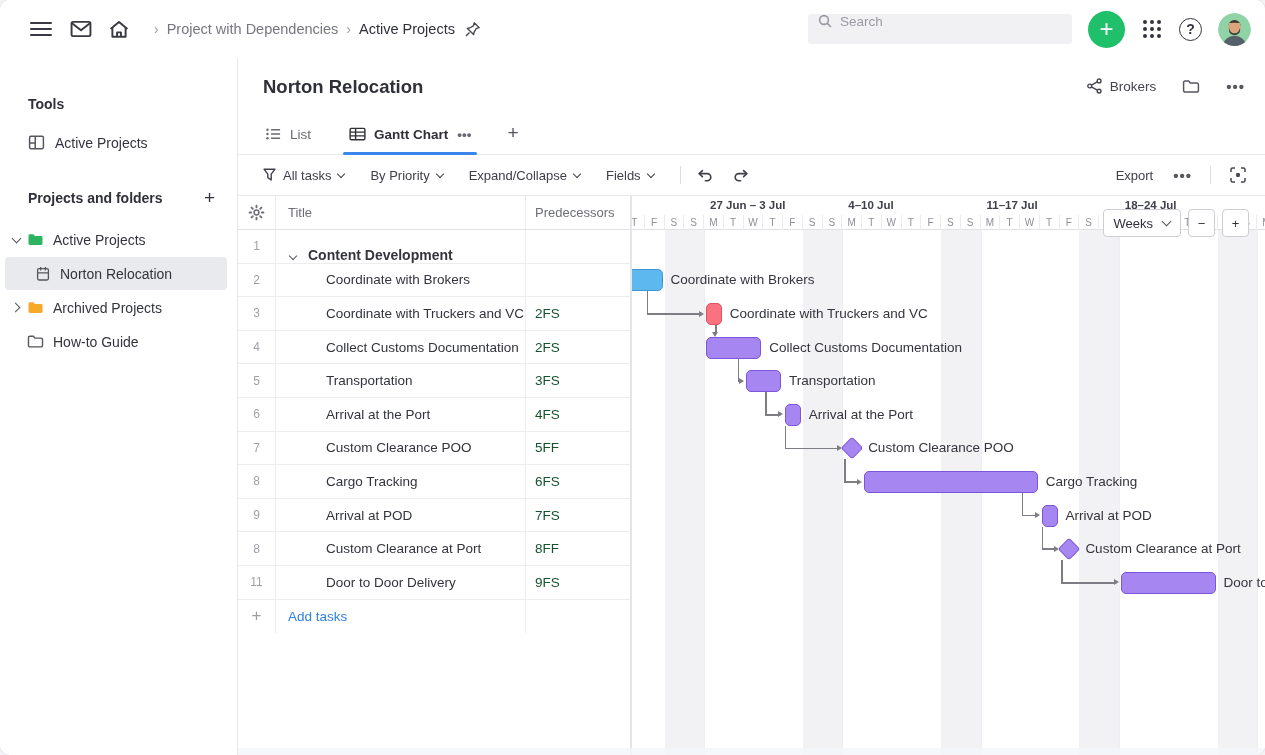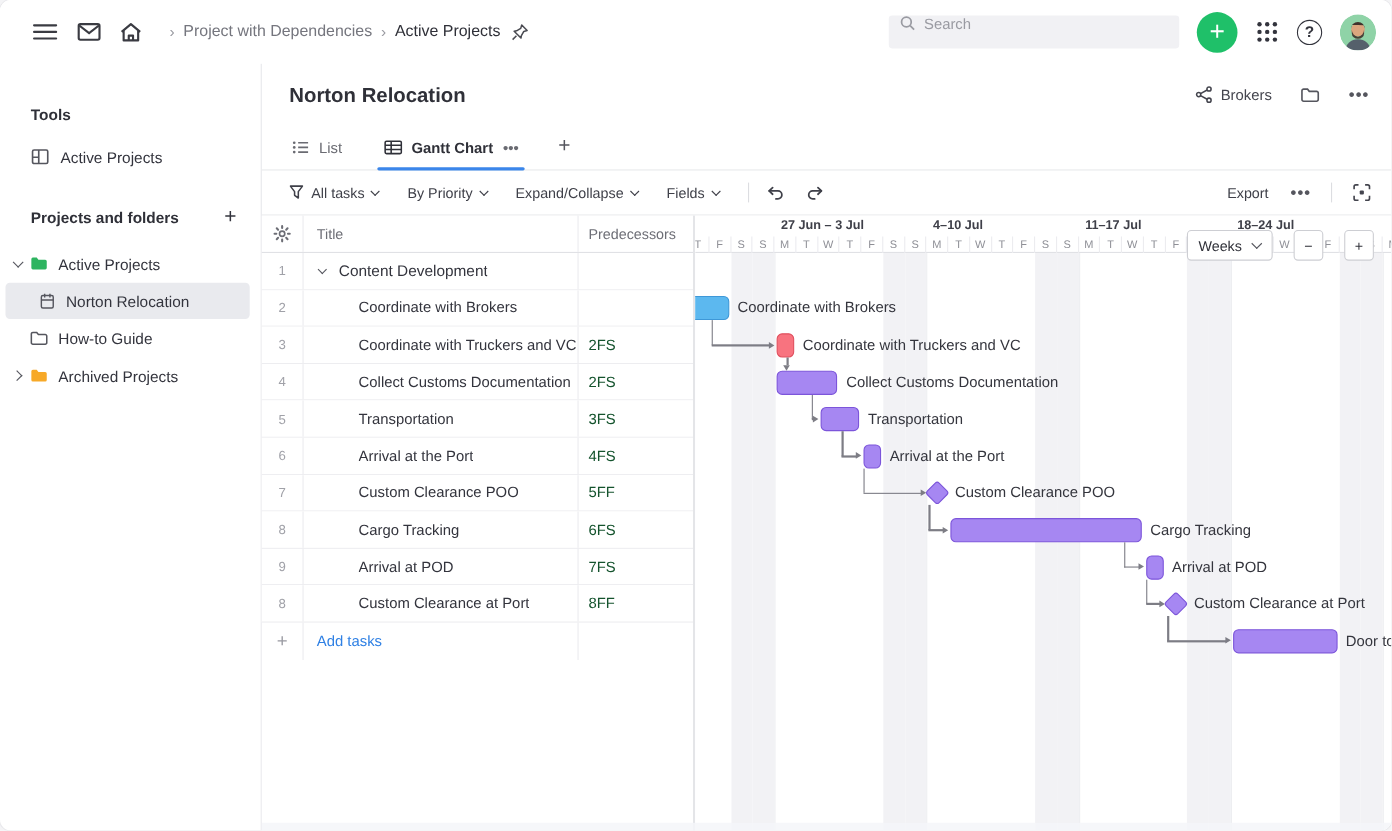--- a/index.html
+++ b/index.html
@@ -83,21 +83,21 @@
   .content { flex:1; display:flex; position:relative; min-height:0;}
   .table-pane { width:394px; border-right:2px solid #e4e5e8; flex:none; display:flex; flex-direction:column; background:#fff;}
   .t-head { height:34px; display:flex; border-bottom:1px solid #e0e1e5; color:#6d6e76; font-size:13px; align-items:stretch;}
   .c-num { width:38px; flex:none; display:flex; align-items:center; justify-content:center; border-right:1px solid #ececef;}
   .c-title { flex:1; display:flex; align-items:center; padding-left:12px; border-right:1px solid #ececef; min-width:0;}
   .c-pred { width:104px; flex:none; display:flex; align-items:center; padding-left:9px;}
   .t-row { display:flex; border-bottom:1px solid #ededf0; align-items:stretch; cursor:pointer; background:#fff;}
   .t-row .c-num { color:#a0a1a8; font-size:12px;}
   .t-row .c-title { font-size:13.5px; color:#33343d;}
   .t-row .c-title .ttext{ white-space:nowrap; overflow:hidden; text-overflow:ellipsis;}
-  .t-row.sum .c-title { font-weight:400; font-size:14px;}
+  .t-row.sum .c-title { font-weight:700; font-size:14px;align-items:flex-end;}
   .t-row.child .c-title { padding-left:50px;}
   .t-row .c-pred { font-size:13.5px; color:#14532d;}
   .rchev { width:10px; height:10px; margin:0 8px 0 2px; color:#55565e; flex:none; display:flex; align-items:center;}
   .add-row { display:flex; align-items:stretch;}
   .add-row .c-num { color:#9a9ba2; font-size:17px; font-weight:400;}
   .add-row .c-title { color:#2f80e4; font-size:13.5px; cursor:pointer;}
 
   .gantt-pane { flex:1; position:relative; overflow:hidden; background:#fff;}
   .g-band { position:absolute; background:#f2f2f5; top:34px; bottom:0;}
   .g-weekline { position:absolute; width:1px; background:#edeef1; top:34px; bottom:0;}
@@ -107,21 +107,21 @@
            align-items:center; justify-content:center; border-right:1px solid #ececef;}
   .gbar { position:absolute; height:22px; border-radius:5px; border:1.5px solid; cursor:pointer;}
   .gdiamond { position:absolute; width:16px; height:16px; border-radius:3px; border:1.5px solid;
               transform:rotate(45deg); cursor:pointer;}
   .glabel { position:absolute; font-size:13.5px; color:#34353d; white-space:nowrap;}
   .lseg { position:absolute; background:#7d7d85;}
   .arr-r { position:absolute; width:0; height:0; border-left:5px solid #7d7d85;
            border-top:3.5px solid transparent; border-bottom:3.5px solid transparent;}
   .arr-d { position:absolute; width:0; height:0; border-top:5px solid #7d7d85;
            border-left:3.5px solid transparent; border-right:3.5px solid transparent;}
-  .weeks-ctl { position:absolute; top:13px; right:16px; display:flex; gap:19px; z-index:30;}
+  .weeks-ctl { position:absolute; top:13px; right:16px; display:flex; gap:7px; z-index:30;}
   .weeks-ctl .wbox { height:28px; background:#fff; border:1px solid #cdced3; border-radius:4px; font-size:13px;
                      color:#2f3038; display:flex; align-items:center; justify-content:center; cursor:pointer;}
   .weeks-sel { padding:0 10px; }
   .weeks-sel .caret{ margin-left:10px; color:#55565e;}
   .zoom-btn { width:27px; font-size:17px; font-weight:500;}
   .bottom-strip { position:absolute; left:0; right:0; bottom:0; height:7px; background:#f4f6f9; z-index:40; opacity:.85;}
 </style>
 </head>
 <body>
 
@@ -221,38 +221,38 @@
             <span style="width: 8px; flex: 0 0 auto;"></span>
             <span class="ticon">
               <svg width="16" height="16" viewBox="0 0 16 16" fill="none" stroke="#55565e" stroke-width="1.3">
                 <rect x="2.6" y="2.6" width="10.8" height="11.4" rx="1.4"></rect>
                 <path d="M5.6 1 V4.4 M10.4 1 V4.4 M2.6 6.8 H13.4"></path>
               </svg>
             </span>
             <span class="lbl">Norton Relocation</span>
           </div>
           <div class="tree-item">
-            <span class="chev"></span>
-            <span class="ticon">
-              <svg width="17" height="15" viewBox="0 0 17 15" fill="none" stroke="#55565e" stroke-width="1.4">
-                <path d="M1.5 3.6 a1.4 1.4 0 0 1 1.4-1.4 h3.5 l1.5 1.9 h6.2 a1.4 1.4 0 0 1 1.4 1.4 v6 a1.4 1.4 0 0 1 -1.4 1.4 h-11.2 a1.4 1.4 0 0 1 -1.4 -1.4 z"></path>
-              </svg>
-            </span>
-            <span class="lbl">How-to Guide</span>
-          </div>
-          <div class="tree-item">
             <span class="chev">
               <span class="caret r"></span>
             </span>
             <span class="ticon">
               <svg width="17" height="15" viewBox="0 0 17 15">
                 <path d="M1.5 3.6 a1.4 1.4 0 0 1 1.4-1.4 h3.5 l1.5 1.9 h6.2 a1.4 1.4 0 0 1 1.4 1.4 v6 a1.4 1.4 0 0 1 -1.4 1.4 h-11.2 a1.4 1.4 0 0 1 -1.4 -1.4 z" fill="#f7a928"></path>
               </svg>
             </span>
             <span class="lbl">Archived Projects</span>
+          </div>
+          <div class="tree-item">
+            <span class="chev"></span>
+            <span class="ticon">
+              <svg width="17" height="15" viewBox="0 0 17 15" fill="none" stroke="#55565e" stroke-width="1.4">
+                <path d="M1.5 3.6 a1.4 1.4 0 0 1 1.4-1.4 h3.5 l1.5 1.9 h6.2 a1.4 1.4 0 0 1 1.4 1.4 v6 a1.4 1.4 0 0 1 -1.4 1.4 h-11.2 a1.4 1.4 0 0 1 -1.4 -1.4 z"></path>
+              </svg>
+            </span>
+            <span class="lbl">How-to Guide</span>
           </div>
         </div>
     </div>
 
     <div class="main">
       <div class="main-header">
         <div class="proj-title">Norton Relocation</div>
         <div class="head-actions">
           <div class="shared">
             <svg width="17" height="16" viewBox="0 0 16 16" fill="none" stroke="#44454e" stroke-width="1.4">
@@ -418,20 +418,27 @@
                   <span class="ttext">Arrival at POD</span>
                 </div>
                 <div class="c-pred">7FS</div>
               </div>
               <div class="t-row child" style="height: 33.6px;">
                 <div class="c-num">8</div>
                 <div class="c-title">
                   <span class="ttext">Custom Clearance at Port</span>
                 </div>
                 <div class="c-pred">8FF</div>
+              </div>
+              <div class="t-row child" style="height: 33.6px;">
+                <div class="c-num">11</div>
+                <div class="c-title">
+                  <span class="ttext">Door to Door Delivery</span>
+                </div>
+                <div class="c-pred">9FS</div>
               </div>
             </div>
           <div class="add-row" id="addrow" style="height: 33.6px;">
             <div class="c-num">+</div>
             <div class="c-title">Add tasks</div>
             <div class="c-pred"></div>
           </div>
         </div>
 
         <div class="gantt-pane" id="gpane">

